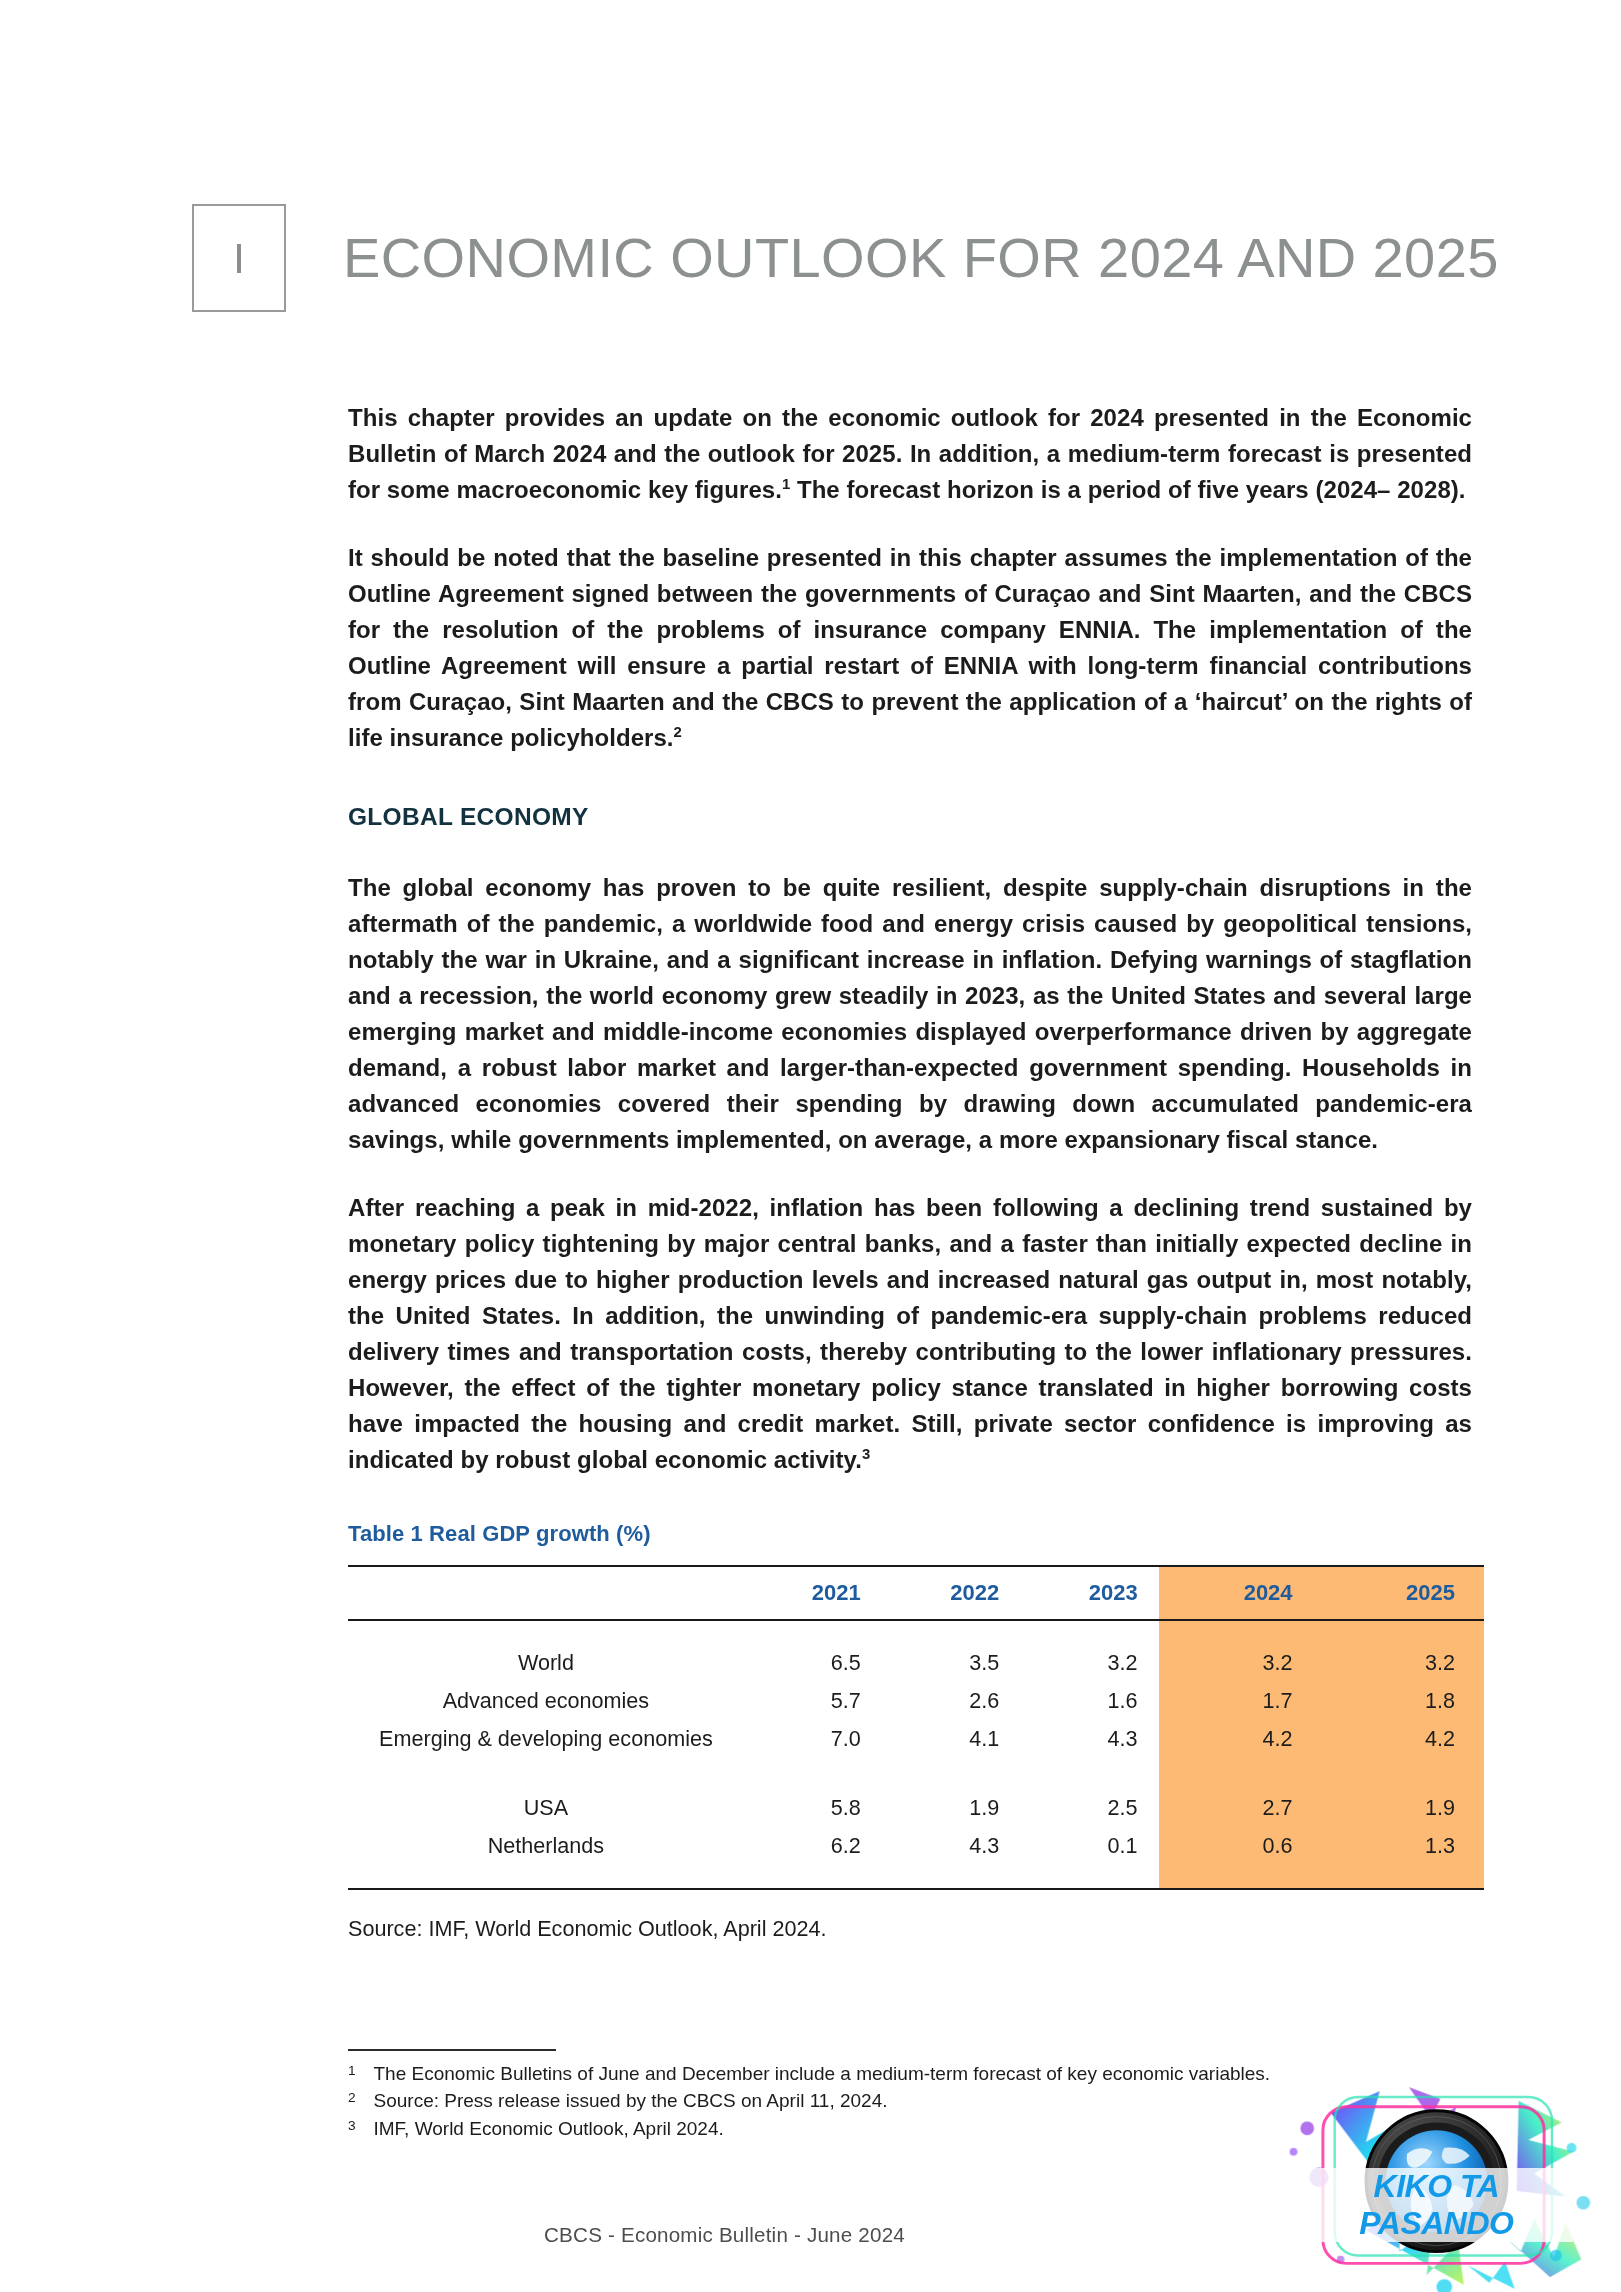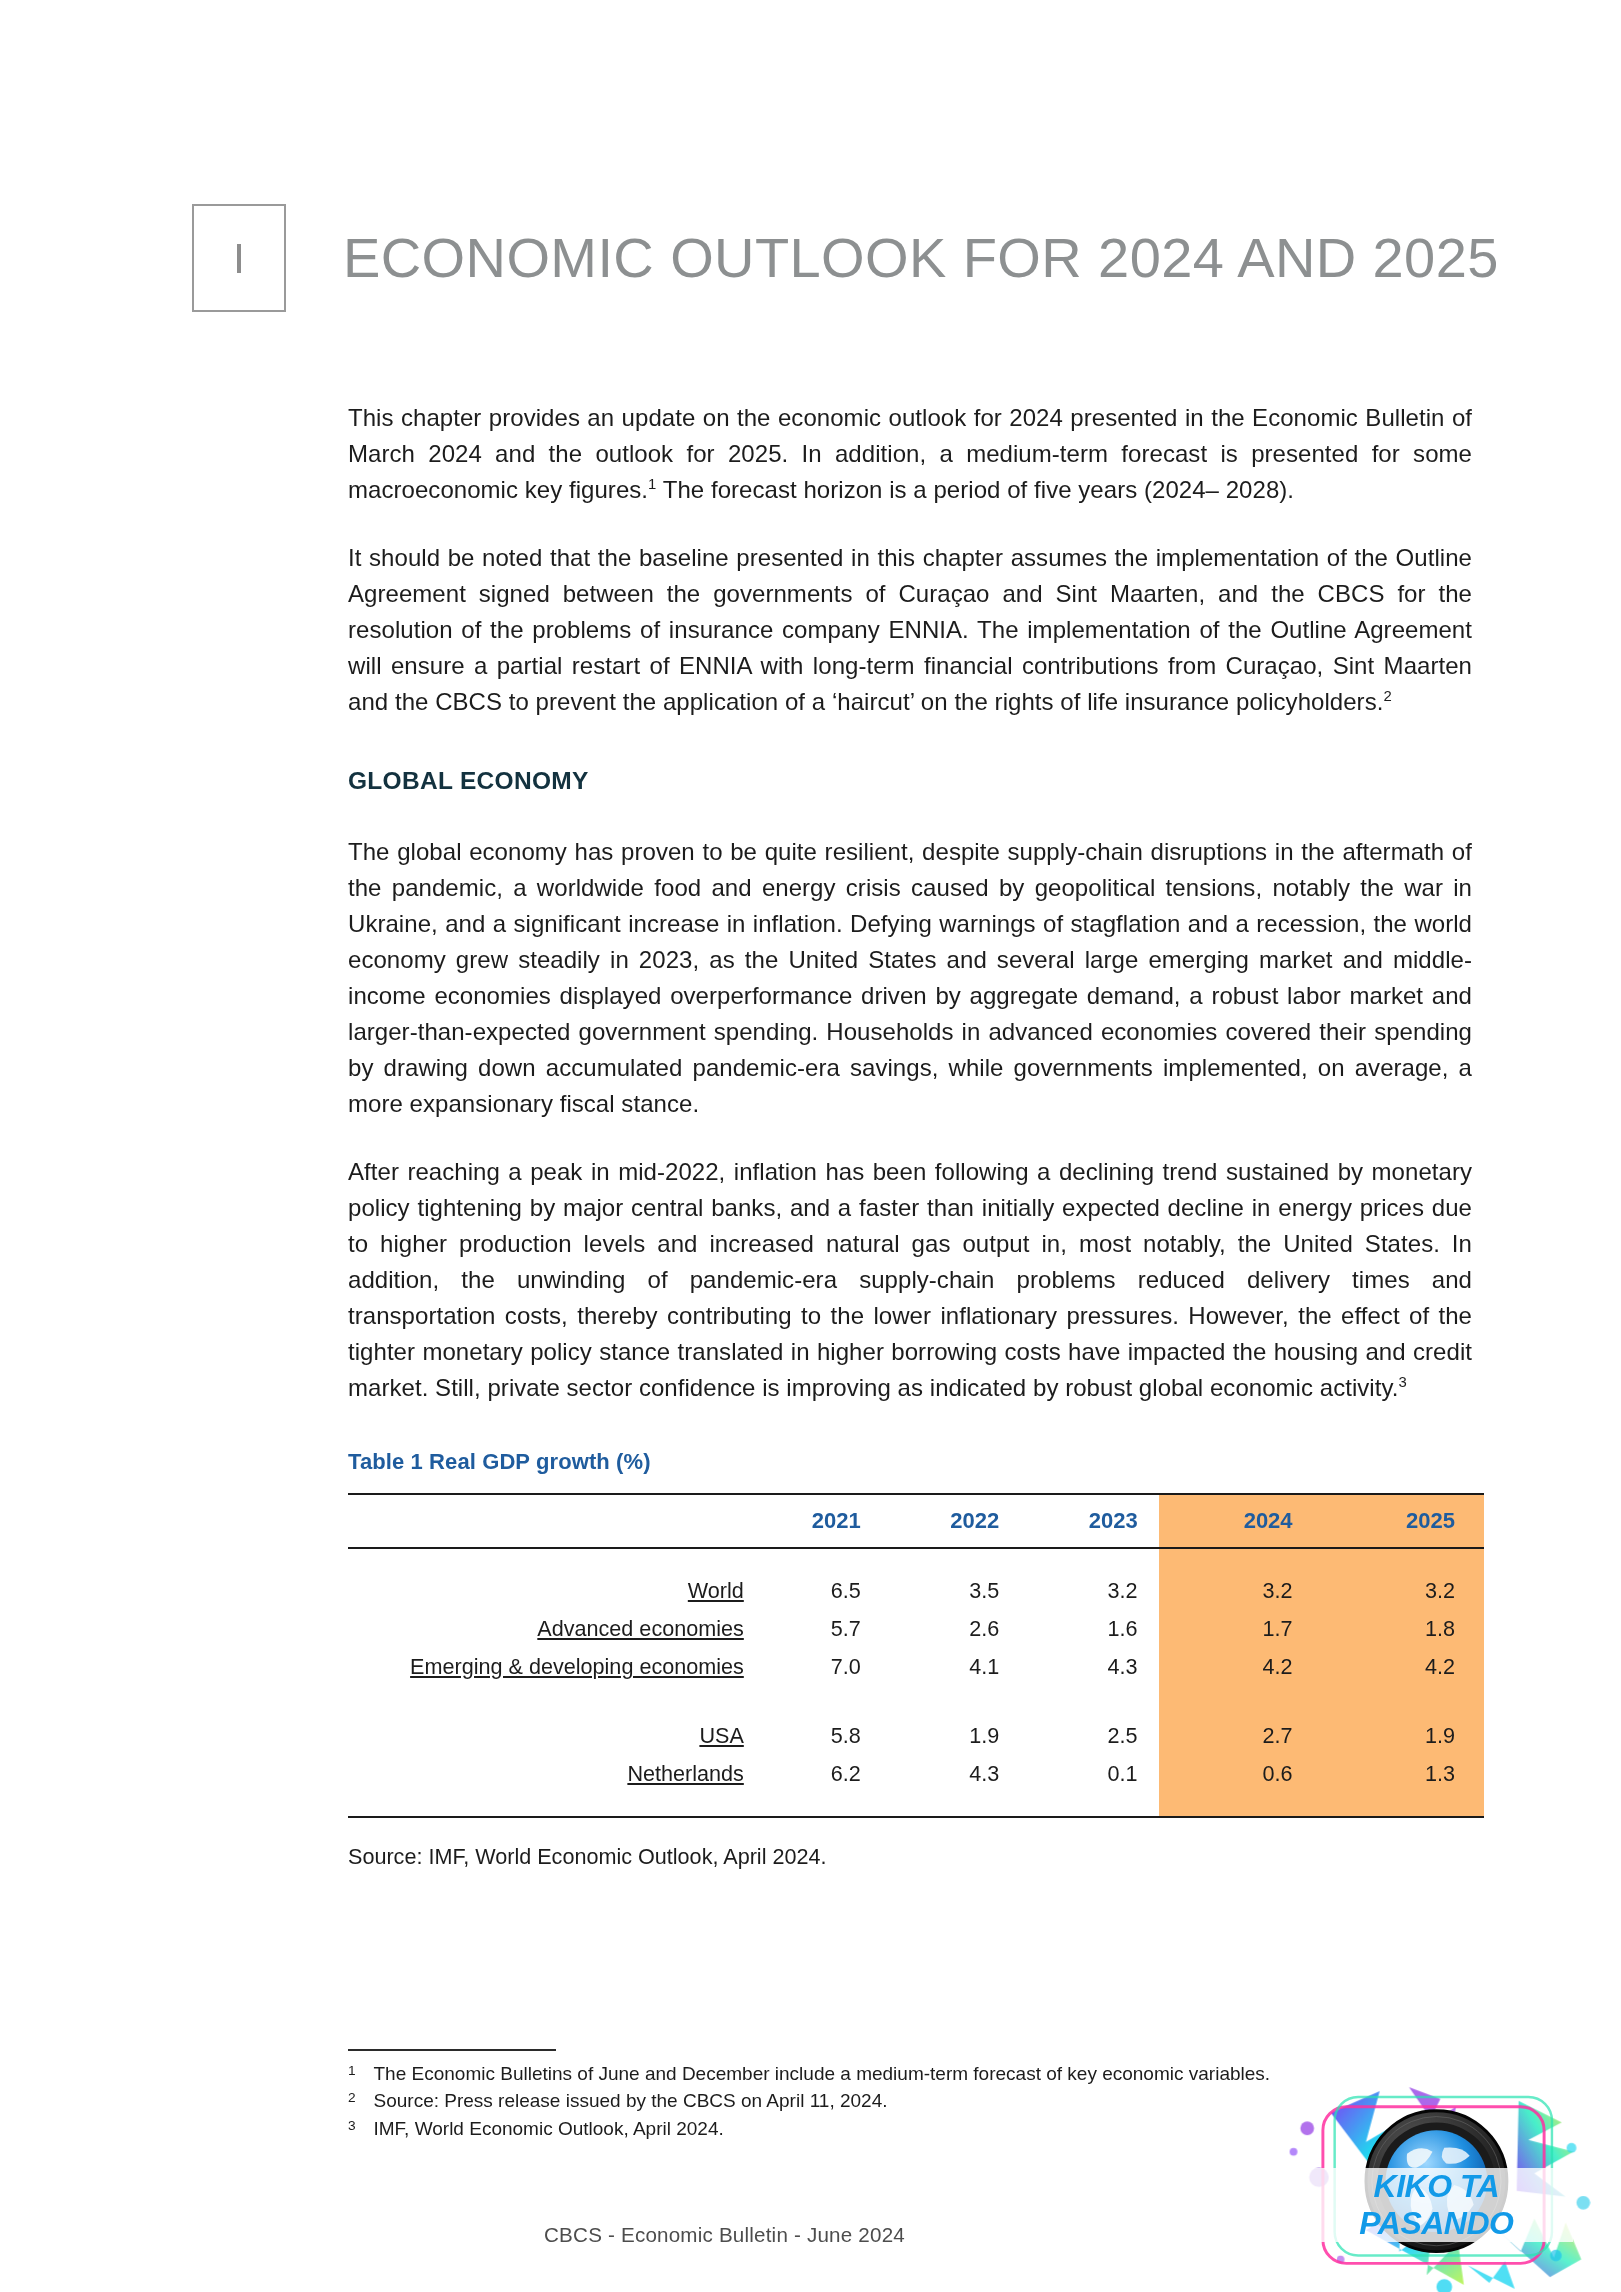--- a/index.html
+++ b/index.html
@@ -60,21 +60,21 @@
     left: 348px;
     top: 400px;
     width: 1136px;
   }
   p.body-text {
     margin: 0 12px 0 0;
     font-size: 24px;
     line-height: 36px;
     text-align: justify;
     color: #1c1c1c;
-    font-weight: 400;
+    font-weight: 700;
     letter-spacing: 0.05px;
   }
   p.body-text + p.body-text {
     margin-top: 32px;
   }
   sup {
     font-size: 0.62em;
     vertical-align: super;
     line-height: 0;
   }
@@ -118,21 +118,21 @@
     height: 52px;
     vertical-align: middle;
   }
   table.gdp-table thead tr {
     border-top: 2.9px solid #1a1a1a;
     border-bottom: 2.9px solid #1a1a1a;
   }
   table.gdp-table tbody tr.last-row td {
     border-bottom: 2.9px solid #1a1a1a;
   }
-  table.gdp-table .col-label { text-align: right; width: 421px; text-decoration: underline; }
+  table.gdp-table .col-label { text-align: center; width: 421px; }
   table.gdp-table td.num, table.gdp-table th.num {
     text-align: right;
     width: 123px;
   }
   table.gdp-table th.num { padding-right: 21.6px; margin-top: 19px; }
   table.gdp-table td.num { padding-right: 21.6px; }
   table.gdp-table th.shaded, table.gdp-table td.shaded {
     background: #fdba74;
     width: 141px;
     padding-right: 29px;

